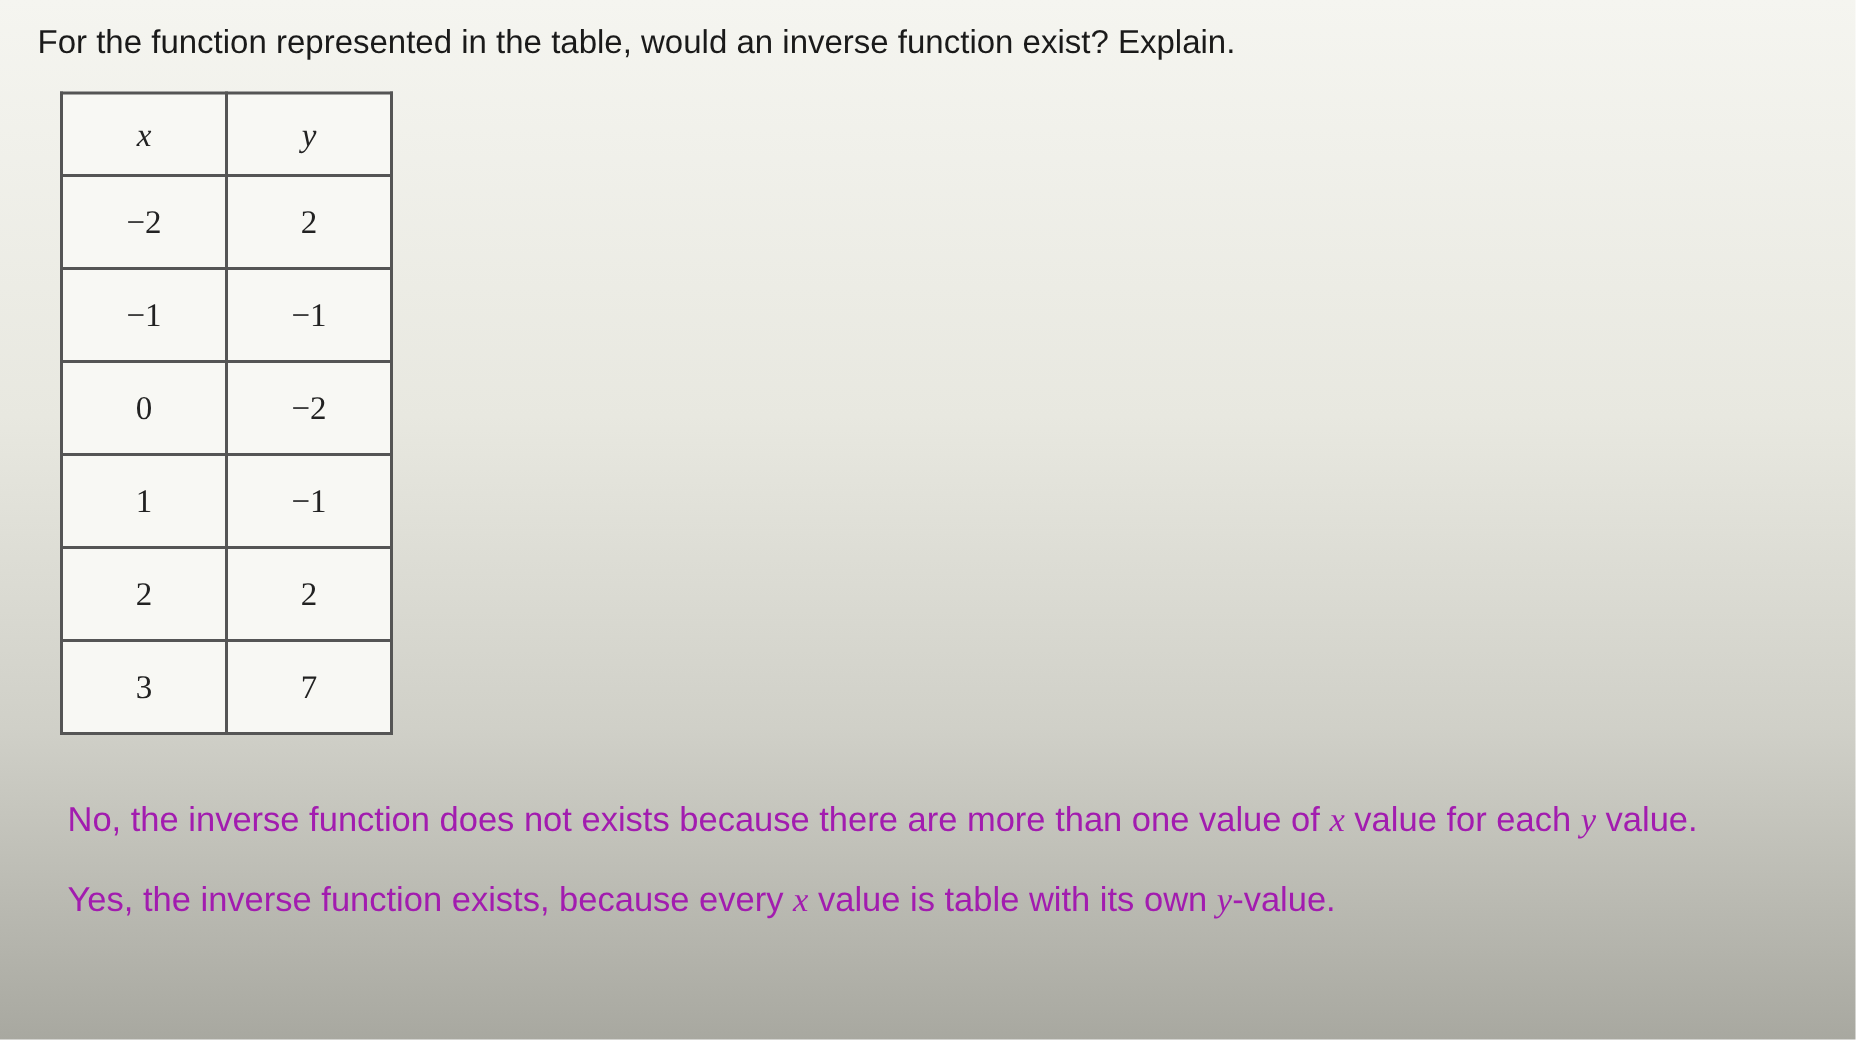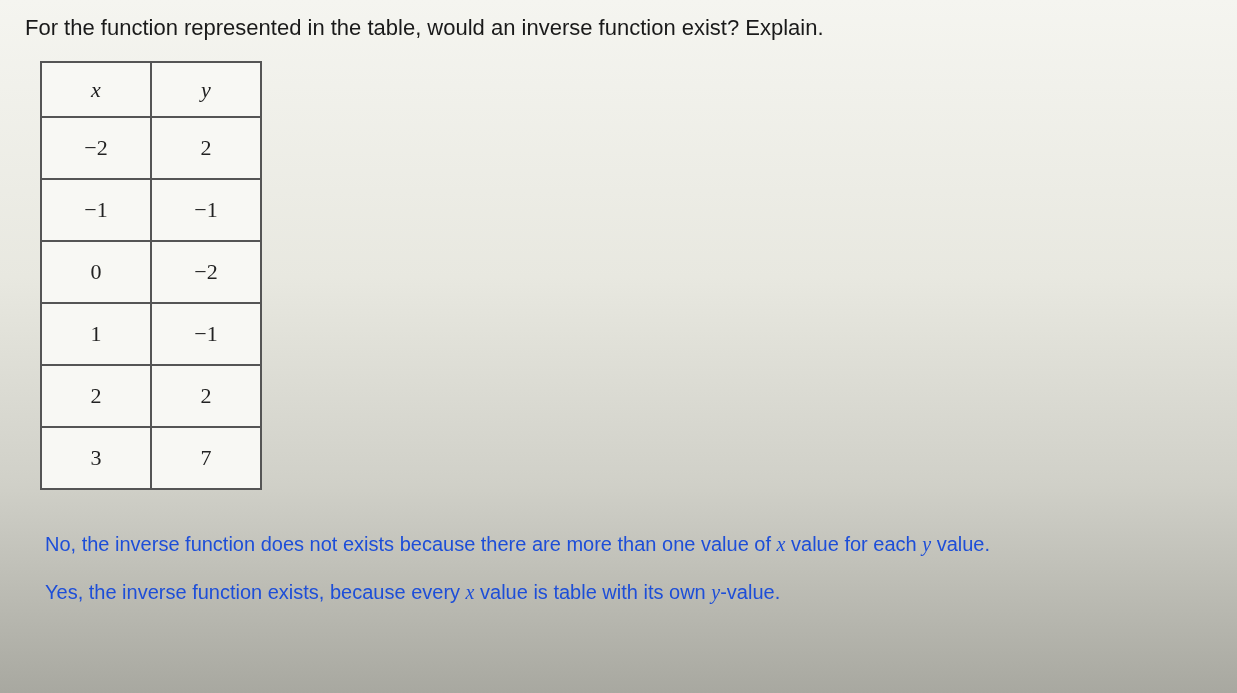--- a/index.html
+++ b/index.html
@@ -41,22 +41,22 @@
     th {
       font-style: italic;
       font-weight: normal;
       height: 55px;
     }
     .answers {
       margin-left: 20px;
       margin-top: 30px;
     }
     .answer-option {
-      font-size: 20px;
-      color: #1d4ed8;
+      font-size: 23px;
+      color: #a21caf;
       margin-bottom: 20px;
       line-height: 1.4;
     }
     .math-var {
       font-style: italic;
       font-family: 'Times New Roman', serif;
     }
   </style>
 </head>
 <body>

